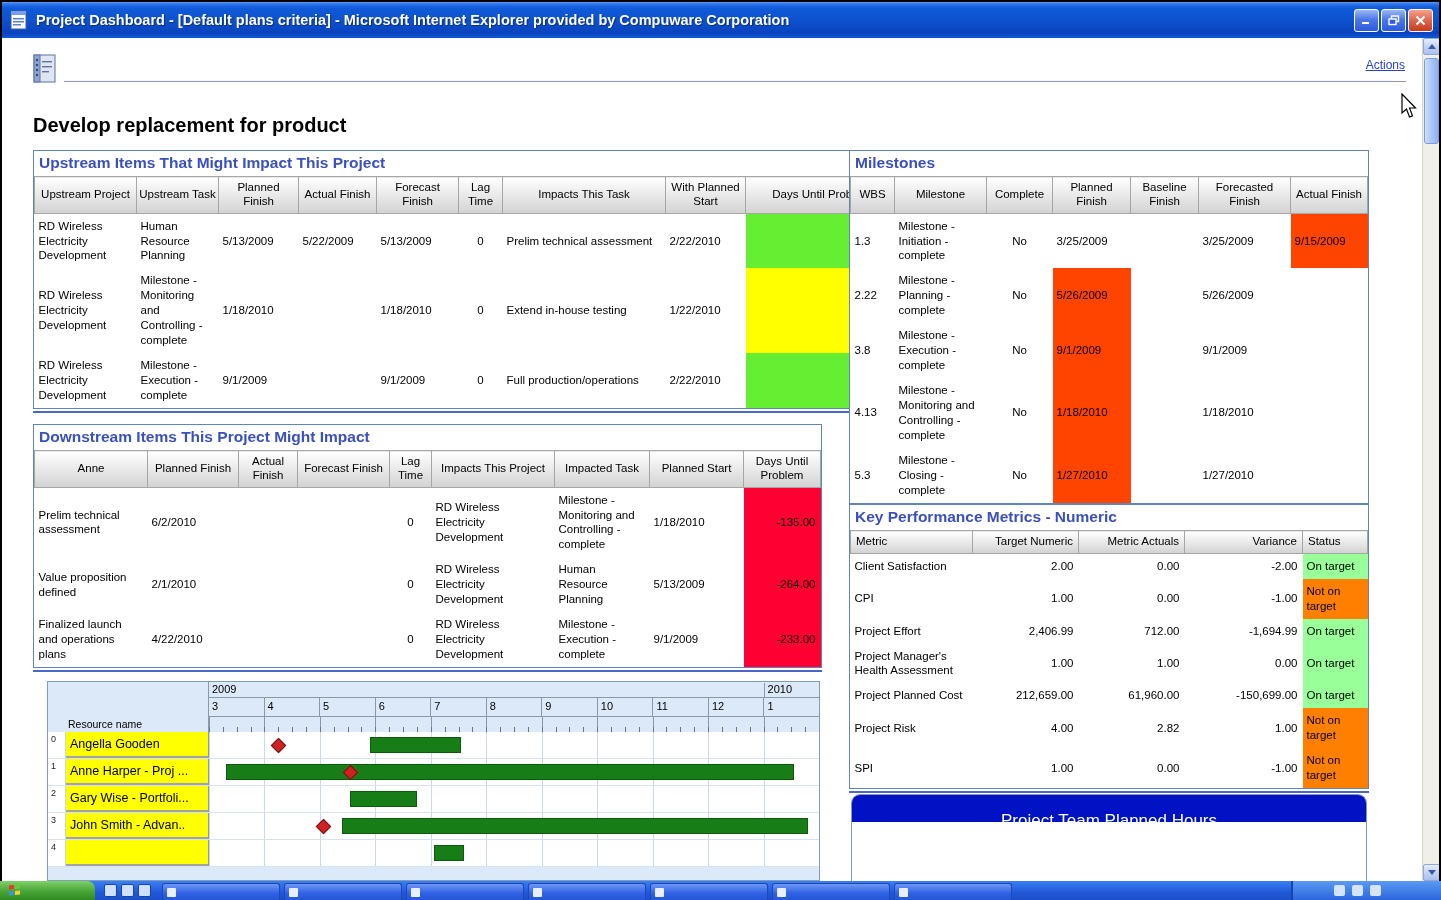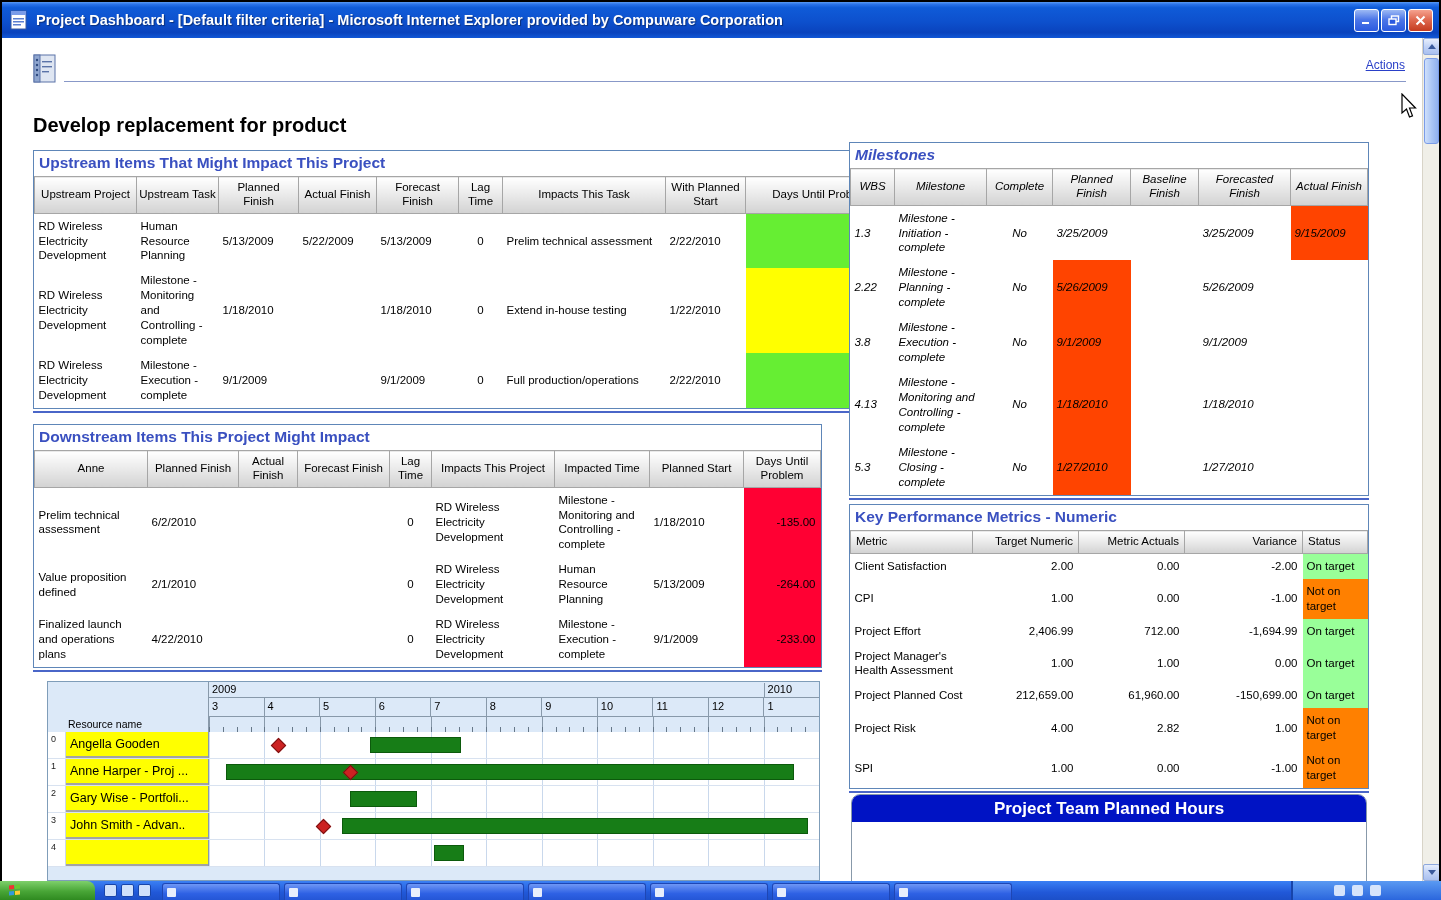--- a/index.html
+++ b/index.html
@@ -38,21 +38,21 @@
   td.al { text-align:left; } td.ac { text-align:center; } td.ar { text-align:right; padding-right:5px; }
   .cell-green { background:var(--green-cell,#66ee33); }
   .cell-yellow { background:var(--yellow-cell,#ffff00); }
   .cell-red { background:var(--red-cell,#ff0033); }
   .cell-overdue { background:var(--milestone-overdue,#ff4400); }
   .status-on { background:var(--status-on-target,#99ff99); }
   .status-off { background:var(--status-not-on-target,#ff8000); }
 
   .upstream { left:31px; top:112px; width:866px; }
   .downstream { left:31px; top:370px; width:789px;margin-top:16px; }
-  .milestones { left:847px; top:104px; width:520px;font-style:italic; }
+  .milestones { left:847px; top:112px; width:520px; }
   .kpm { left:847px; top:466px; width:520px; }
   .kpm thead th.ar { text-align:right; padding-right:5px; }
   .kpm thead th.al { text-align:left; padding-left:5px; }
 
   
   .gantt { position:absolute; left:45px; top:643px; width:773px; height:200px; background:#dce9f8;
     border:1px solid #7f9db9; overflow:hidden; }
   .g-title { text-align:center; font-size:19px; font-weight:bold; padding:4px 0 3px 0; color:#000; }
   .g-header { display:flex; height:50px; }
   .g-left { width:160px; flex:none; position:relative; }
@@ -77,21 +77,21 @@
   .g-plot { flex:1; position:relative; border-left:1px solid #8899aa;
     background:repeating-linear-gradient(90deg,#c9d8ec 0,#c9d8ec 1px,transparent 1px,transparent 9.0909%); }
   .g-bar { position:absolute; top:5px; height:16px; background:var(--gantt-bar,#177d17); border:1px solid #0c5a0c; }
   .g-diamond { position:absolute; top:8px; width:11px; height:11px; margin-left:-5px;
     background:var(--gantt-diamond,#cc2222); border:1px solid #7a0f0f; transform:rotate(45deg); }
 
   
   .hours { position:absolute; left:849px; top:756px; width:516px; height:90px;
     border:1px solid #8899aa; border-radius:9px 9px 0 0; overflow:hidden; background:#fff; }
   .hours-title { height:27px; background:var(--hours-header,#0013c4); color:#fff; font-size:17px;
-    text-align:center; padding-top:4px;font-weight:bold; }
+    text-align:center; padding-top:16px; }
 
   
   .scrollbar { position:absolute; left:1422px; top:38px; width:17px; height:843px; background:#f0efe8; border-left:1px solid #d8d4c8; }
   .sb-btn { position:absolute; left:0; width:17px; height:17px; background:linear-gradient(#e7eefc,#c2d3f6 50%,#a9c0ef);
     border:1px solid #8ea8dd; border-radius:2px; display:flex; align-items:center; justify-content:center; cursor:pointer; }
   .sb-up { top:0; } .sb-down { bottom:0; }
   .arrow-up { width:0; height:0; border-left:4px solid transparent; border-right:4px solid transparent; border-bottom:5px solid #3a5a9c; }
   .arrow-down { width:0; height:0; border-left:4px solid transparent; border-right:4px solid transparent; border-top:5px solid #3a5a9c; }
   .sb-thumb { position:absolute; left:1px; top:20px; width:15px; height:86px; border-radius:3px;
     background:linear-gradient(90deg,#cfe0fb,#abc6f5 50%,#8fb0ee); border:1px solid #7a9ce8; cursor:pointer; }
@@ -121,21 +121,21 @@
   <div class="titlebar">
     <span class="tb-icon">
       <svg width="22" height="22" viewBox="0 0 22 22">
         <rect x="3" y="2" width="15" height="18" fill="#fff" stroke="#3b5aa0"></rect>
         <rect x="3" y="2" width="15" height="4" fill="#7a9ce8"></rect>
         <rect x="5" y="9" width="11" height="1.5" fill="#5b7fd0"></rect>
         <rect x="5" y="12" width="11" height="1.5" fill="#5b7fd0"></rect>
         <rect x="5" y="15" width="8" height="1.5" fill="#5b7fd0"></rect>
       </svg>
     </span>
-    <span class="tb-title">Project Dashboard - [Default filter criteria] - Microsoft Internet Explorer provided by Compuware Corporation</span>
+    <span class="tb-title">Project Dashboard - [Default plans criteria] - Microsoft Internet Explorer provided by Compuware Corporation</span>
     <span class="tb-buttons">
       <button class="tbtn blue">
         <svg width="11" height="10" viewBox="0 0 11 10">
             <rect x="1" y="7" width="7" height="2" fill="#fff"></rect>
           </svg>
       </button>
       <button class="tbtn blue">
         <svg width="12" height="11" viewBox="0 0 12 11">
           <rect x="3.5" y="1" width="7" height="5.5" fill="none" stroke="#fff" stroke-width="1.4"></rect>
           <rect x="1" y="4" width="7" height="5.5" fill="#2b5ae0" stroke="#fff" stroke-width="1.4"></rect>
@@ -248,21 +248,21 @@
             <col>
           </colgroup>
         <thead>
             <tr>
           <th>Anne</th>
           <th>Planned Finish</th>
           <th>Actual Finish</th>
           <th>Forecast Finish</th>
           <th>Lag Time</th>
           <th>Impacts This Project</th>
-          <th>Impacted Time</th>
+          <th>Impacted Task</th>
           <th>Planned Start</th>
           <th>Days Until Problem</th>
         </tr>
           </thead>
         <tbody>
           <tr>
               <td class="al">Prelim technical assessment</td>
               <td class="al">6/2/2010</td>
               <td class="al"></td>
               <td class="al"></td>

